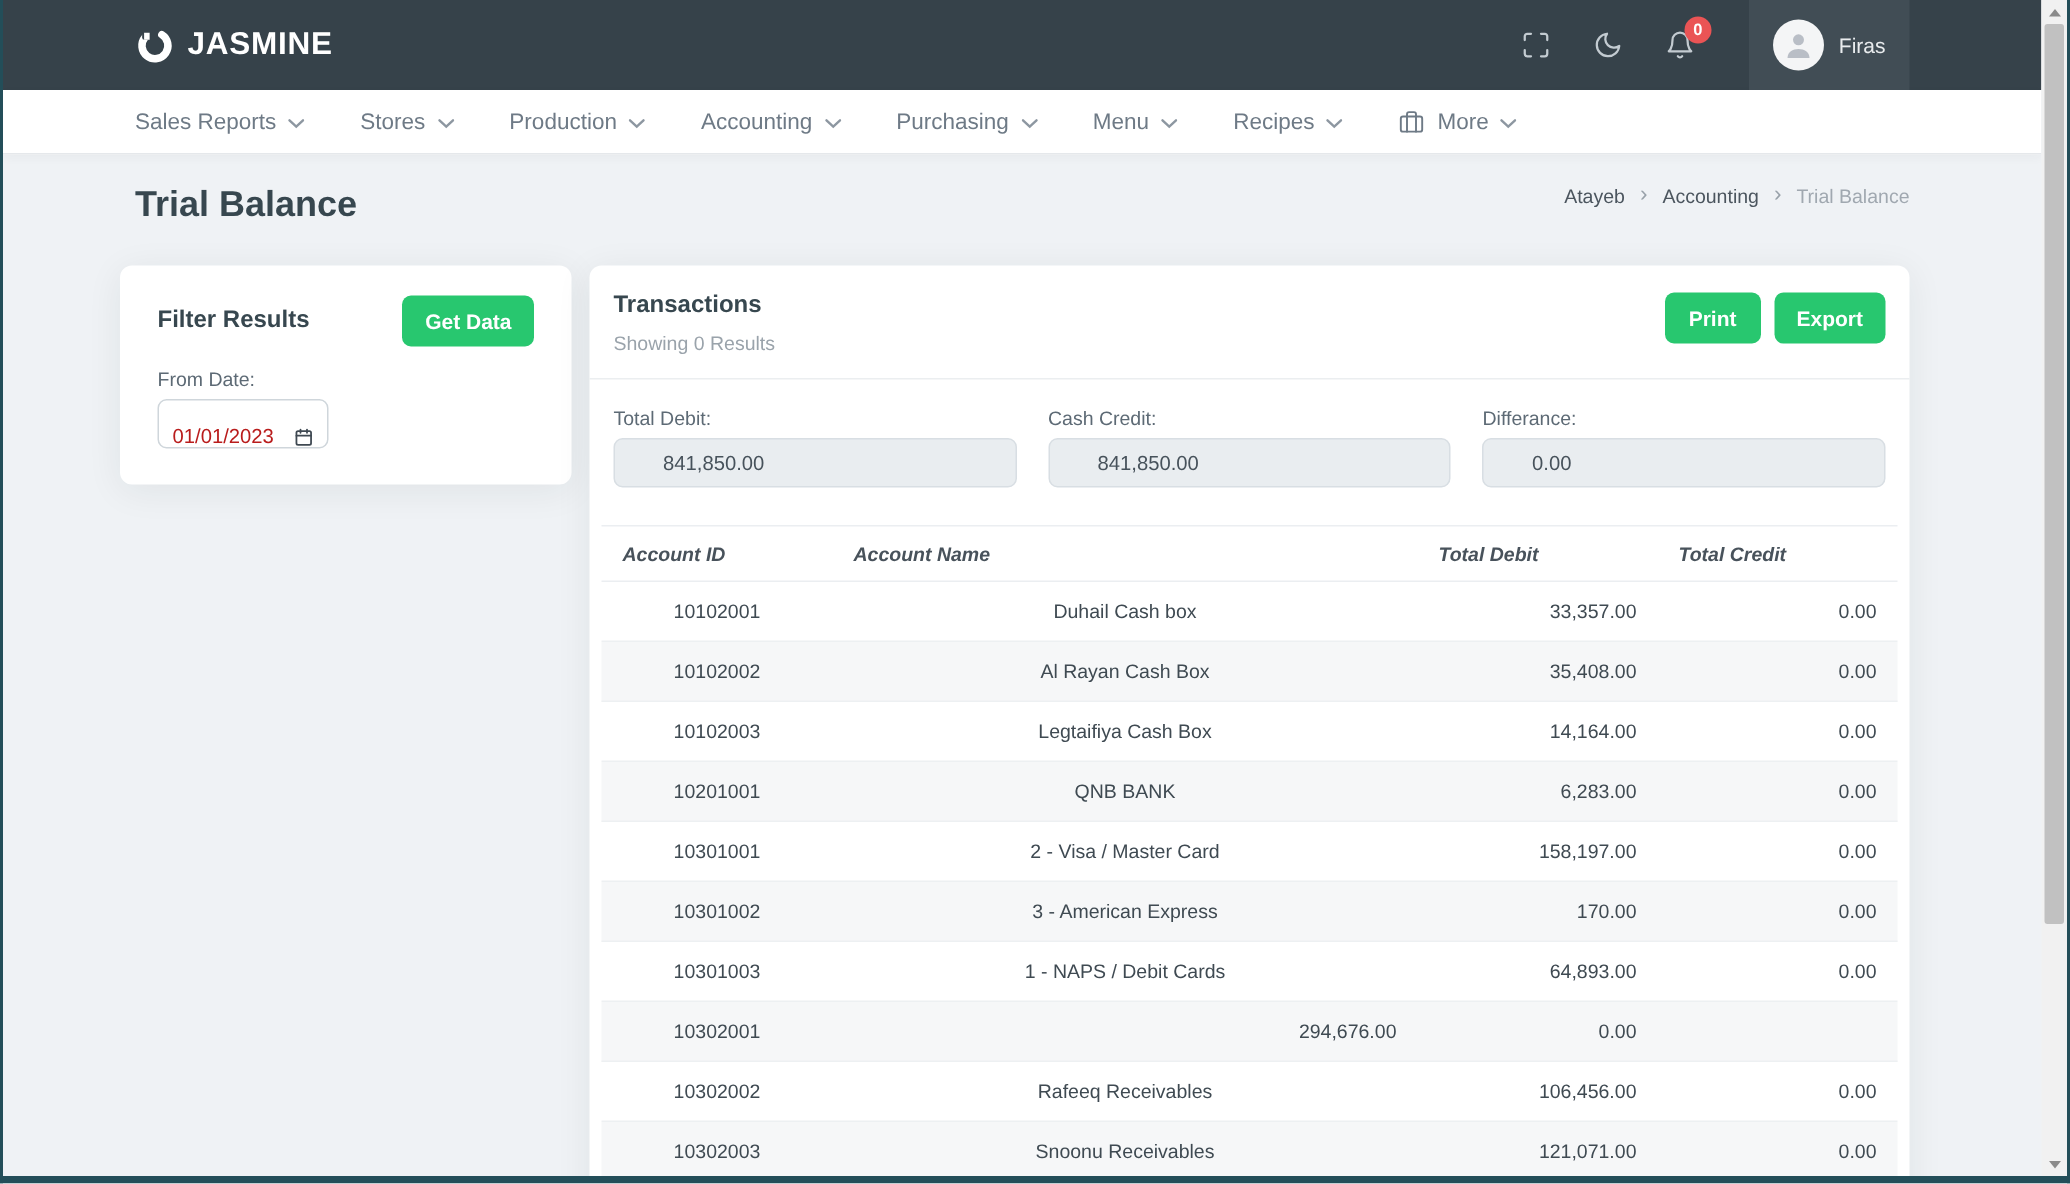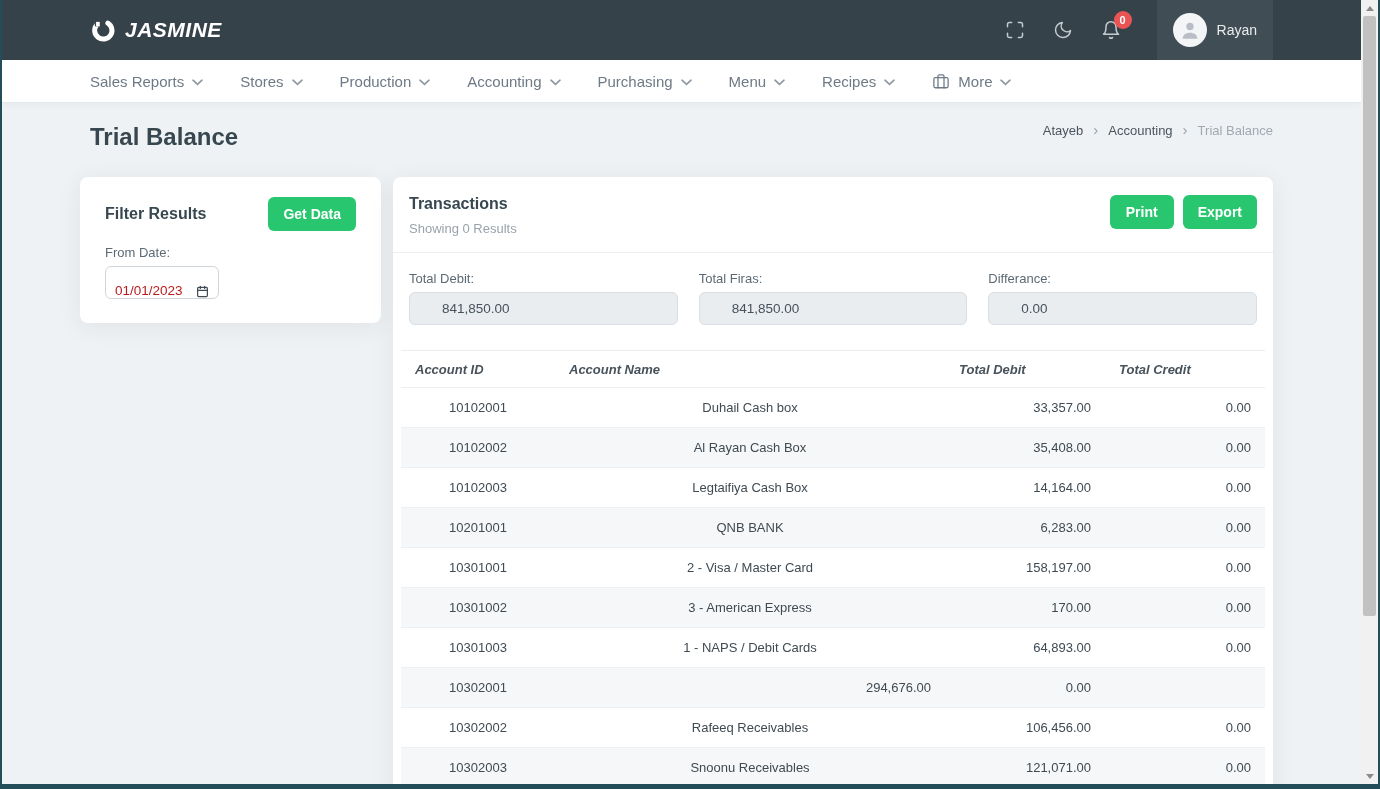--- a/index.html
+++ b/index.html
@@ -11,21 +11,21 @@
     background:#eff2f5;
     border-left:2px solid #234e59; border-right:2px solid #234e59; border-bottom:5px solid #234e59;
   }
   .app { height:100%; margin-right:17px; overflow:hidden; }
 
   
   .topbar {
     height:60px; background:#36424a; display:flex; align-items:center;
     justify-content:space-between; padding-left:88px;
   }
-  .brand { display:flex; align-items:center; gap:9px; cursor:pointer;font-style:italic; }
+  .brand { display:flex; align-items:center; gap:9px; cursor:pointer; }
   .brand-text { color:#ffffff; font-size:21px; font-weight:800; letter-spacing:.5px; }
   .topbar-right { display:flex; align-items:center; height:100%; }
   .icon-btn { color:#c3cbd1; margin-right:28px; position:relative; display:flex; align-items:center; cursor:pointer; }
   .badge {
     position:absolute; top:-9px; right:-11px; min-width:18px; height:18px; border-radius:9px;
     background:#ea5455; color:#fff; font-size:11px; font-weight:700;
     display:flex; align-items:center; justify-content:center; padding:0 4px;
   }
   .user-box {
     height:100%; background:#414d55; display:flex; align-items:center; gap:10px;
@@ -163,21 +163,21 @@
           </svg>
           <span class="badge">0</span>
         </span>
         <div class="user-box">
           <span class="avatar">
             <svg width="22" height="22" viewBox="0 0 24 24" fill="#b9bec6">
               <circle cx="12" cy="8.2" r="4"></circle>
                 <path d="M4 21.5c0-4.4 3.8-6.6 8-6.6s8 2.2 8 6.6z"></path>
             </svg>
           </span>
-          <span class="user-name">Rayan</span>
+          <span class="user-name">Firas</span>
         </div>
       </div>
     </header>
 
     <nav class="menubar">
       <div class="nav-item">
         <span>Sales Reports</span>
         <svg class="chev" width="11" height="7" viewBox="0 0 11 7" fill="none" stroke="#8d97a1" stroke-width="1.6" stroke-linecap="round">
             <path d="M1 1.2 5.5 5.4 10 1.2"></path>
           </svg>
@@ -274,21 +274,21 @@
               <button class="btn btn-export">Export</button>
             </div>
           </div>
 
           <div class="totals-row">
             <div class="total-group">
               <div class="field-label">Total Debit:</div>
               <div class="total-box">841,850.00</div>
             </div>
             <div class="total-group">
-              <div class="field-label">Total Firas:</div>
+              <div class="field-label">Cash Credit:</div>
               <div class="total-box">841,850.00</div>
             </div>
             <div class="total-group">
               <div class="field-label">Differance:</div>
               <div class="total-box">0.00</div>
             </div>
           </div>
 
           <div class="table-wrap">
             <div class="t-row t-header">

